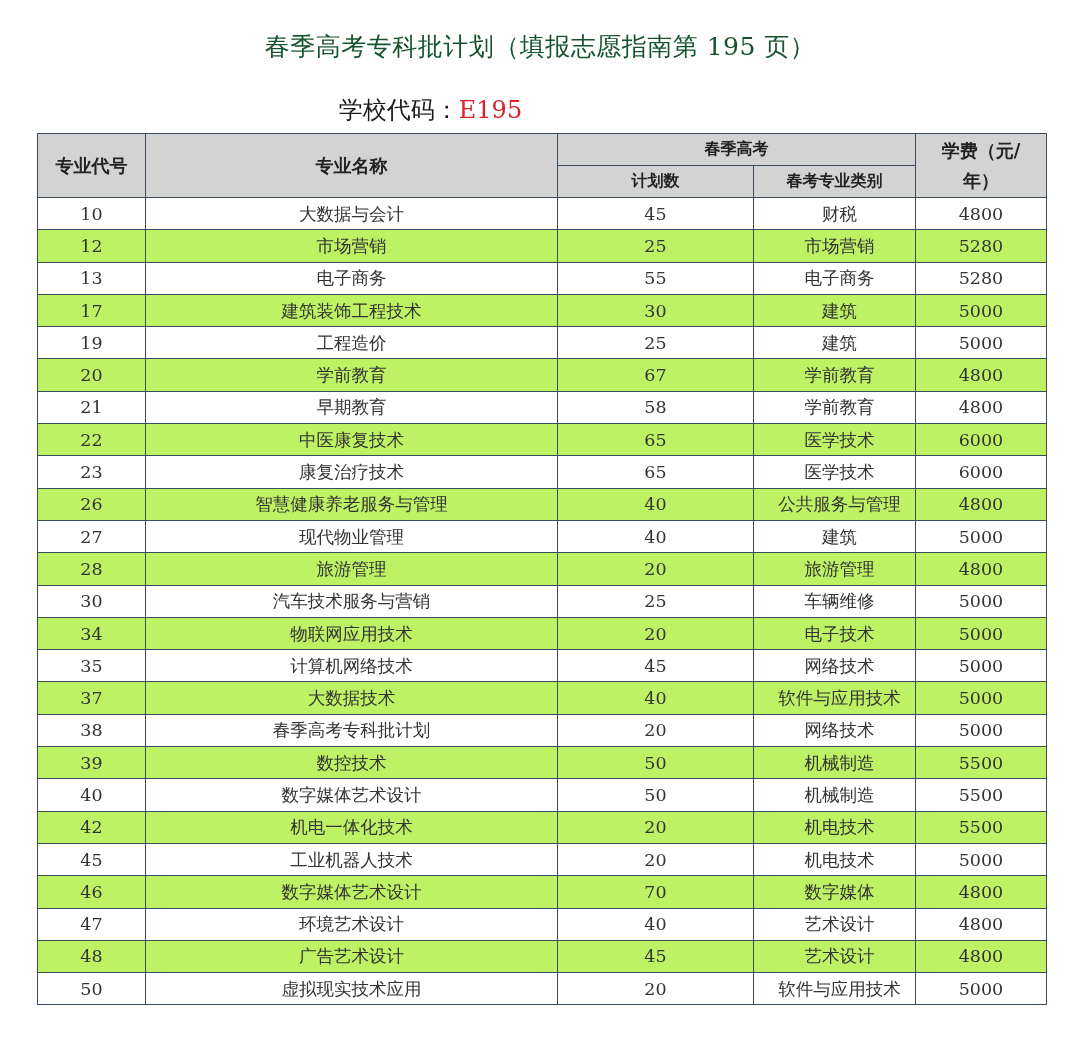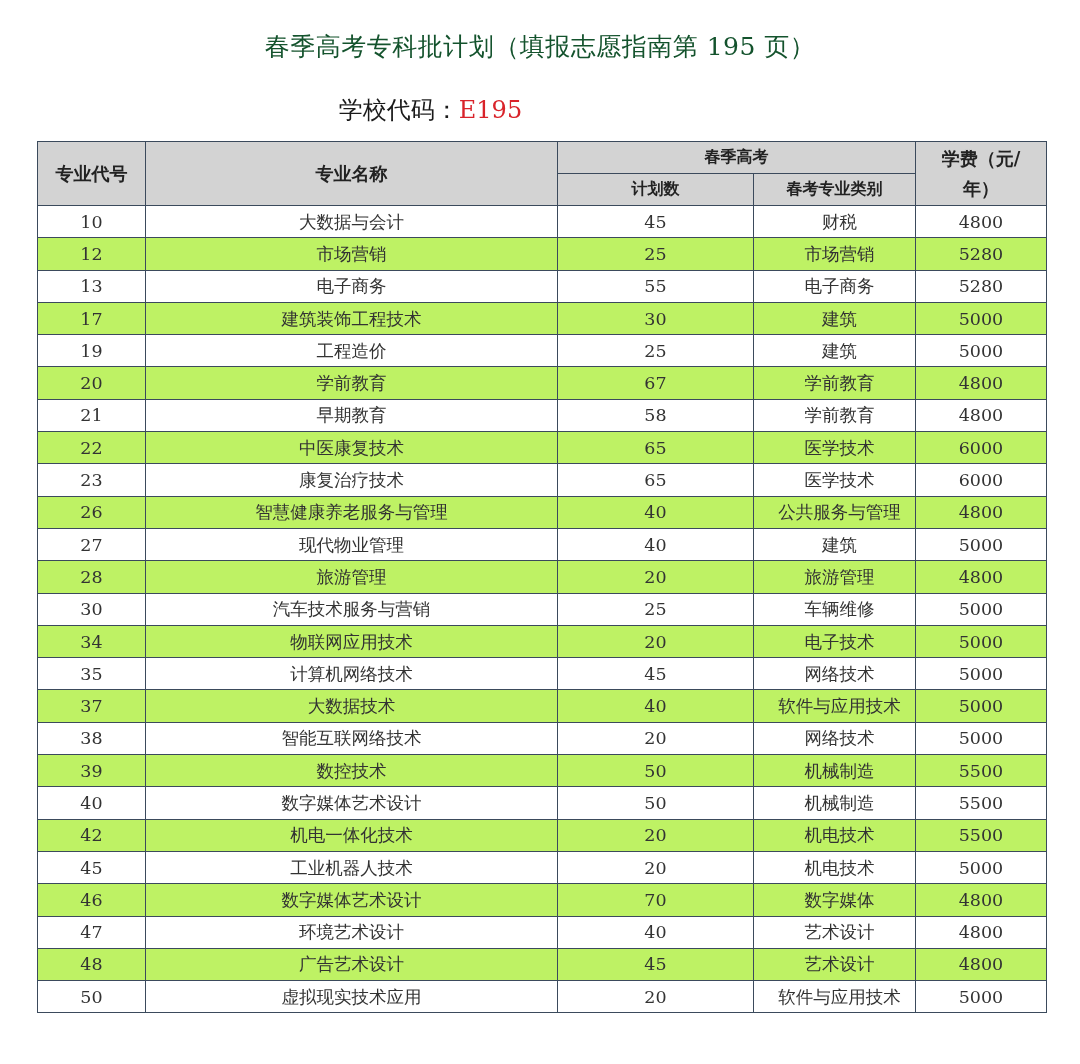--- a/index.html
+++ b/index.html
@@ -3,21 +3,21 @@
 <meta charset="utf-8">
 <style>
   html, body { margin: 0; padding: 0; background: #ffffff; }
   body { width: 1080px; height: 1064px; position: relative; overflow: hidden;
          font-family: "DejaVu Serif", "Liberation Serif", serif; color: #222; }
   .title { position: absolute; left: 0; width: 1080px; top: 30px; text-align: center;
            font-size: 25px; letter-spacing: 0.5px; color: #14532d; }
   .subtitle { position: absolute; left: 0; width: 861px; top: 94px; text-align: center;
               font-size: 24px; color: #1a1a1a; }
   .subtitle .code { color: #d9232a; }
-  table { position: absolute; left: 37px; top: 141px; border-collapse: collapse;
+  table { position: absolute; left: 37px; top: 133px; border-collapse: collapse;
           table-layout: fixed; width: 1009px; padding-left: 18px; }
   th, td { border: 1px solid #3b4a5c; text-align: center; padding: 0; overflow: hidden;
            white-space: nowrap; }
   th { background: #d3d3d3; font-weight: bold; color: #222; font-size: 17px; }
   th.tall { height: 63px; font-size: 18px; }
   th.sub { height: 31px; font-size: 16px; }
   td { height: 31.3px; font-size: 17.5px; color: #333; }
   td.left { text-align: center; padding-left: 10px; }
   tr.alt td { background: #bef264; }
   col.c1 { width: 108px; } col.c2 { width: 412px; } col.c3 { width: 196px; }
@@ -163,21 +163,21 @@
       </tr>
       <tr class="alt">
         <td>37</td>
         <td>大数据技术</td>
         <td>40</td>
         <td class="left">软件与应用技术</td>
         <td>5000</td>
       </tr>
       <tr>
         <td>38</td>
-        <td>智能互联网络技术</td>
+        <td>春季高考专科批计划</td>
         <td>20</td>
         <td class="left">网络技术</td>
         <td>5000</td>
       </tr>
       <tr class="alt">
         <td>39</td>
         <td>数控技术</td>
         <td>50</td>
         <td class="left">机械制造</td>
         <td>5500</td>

